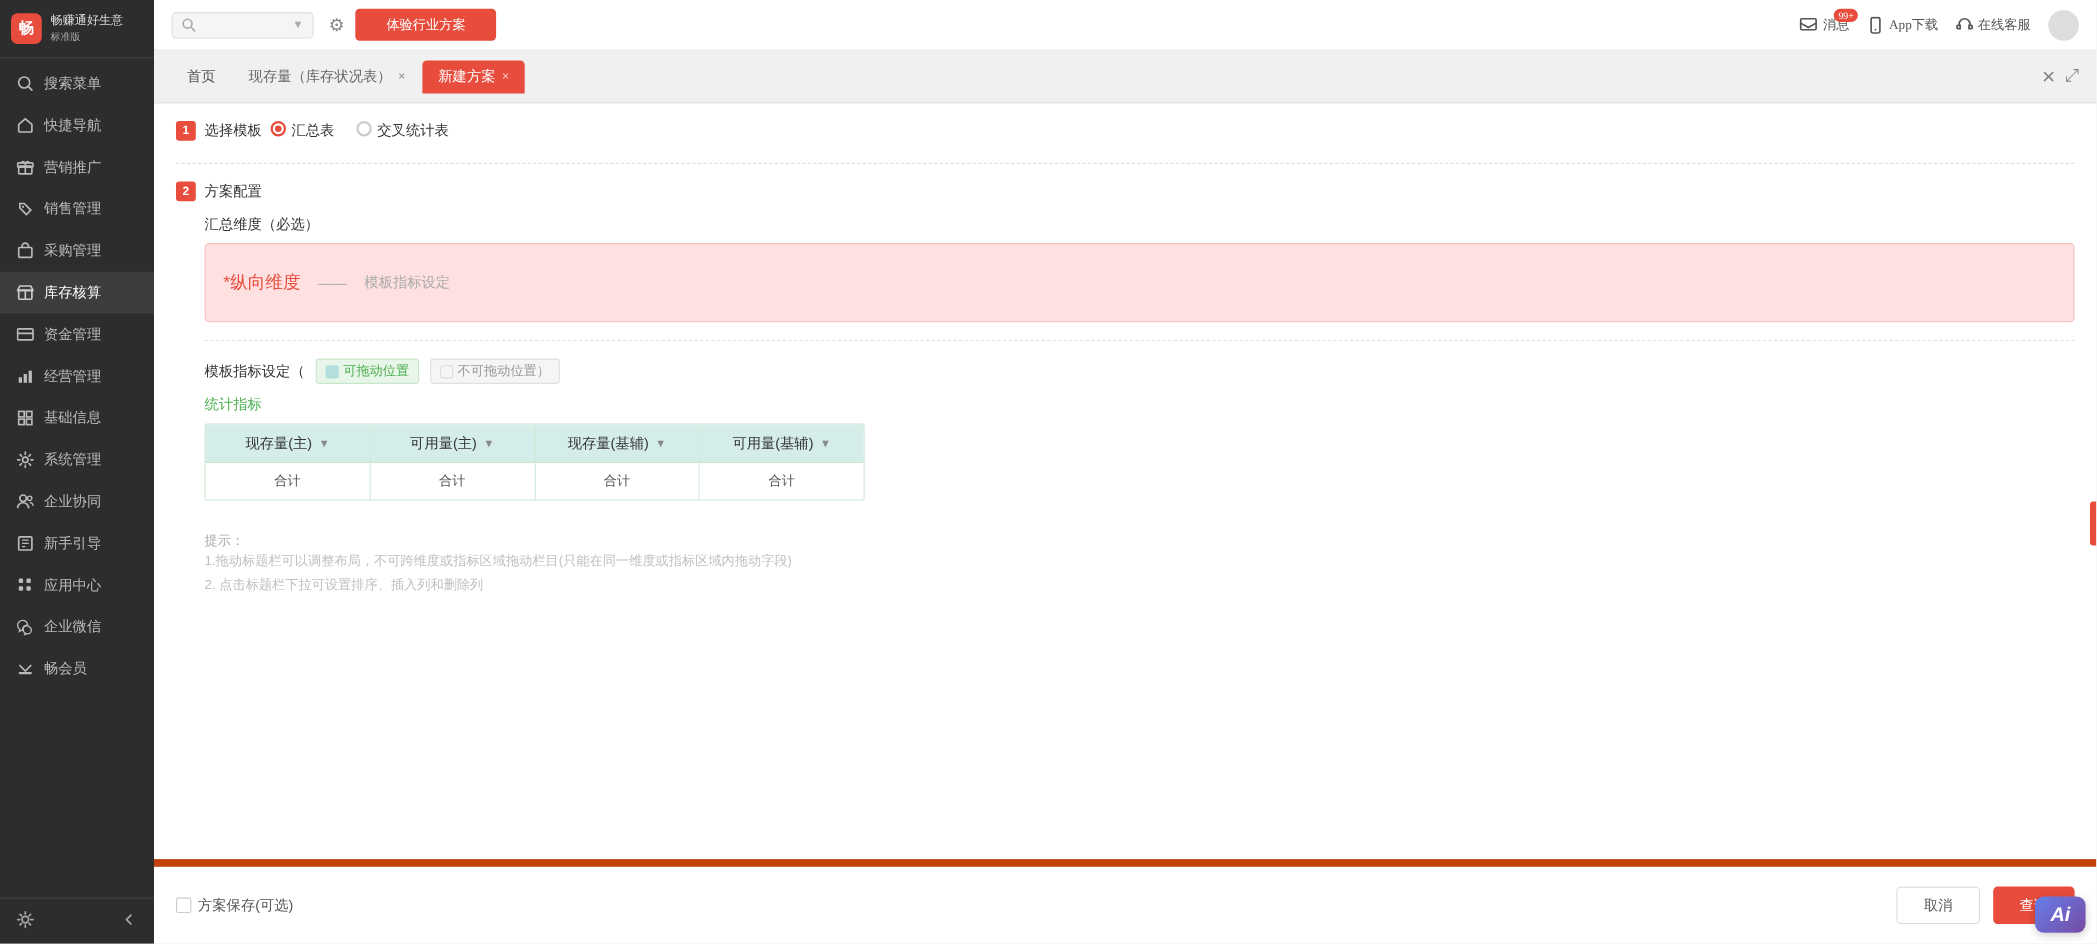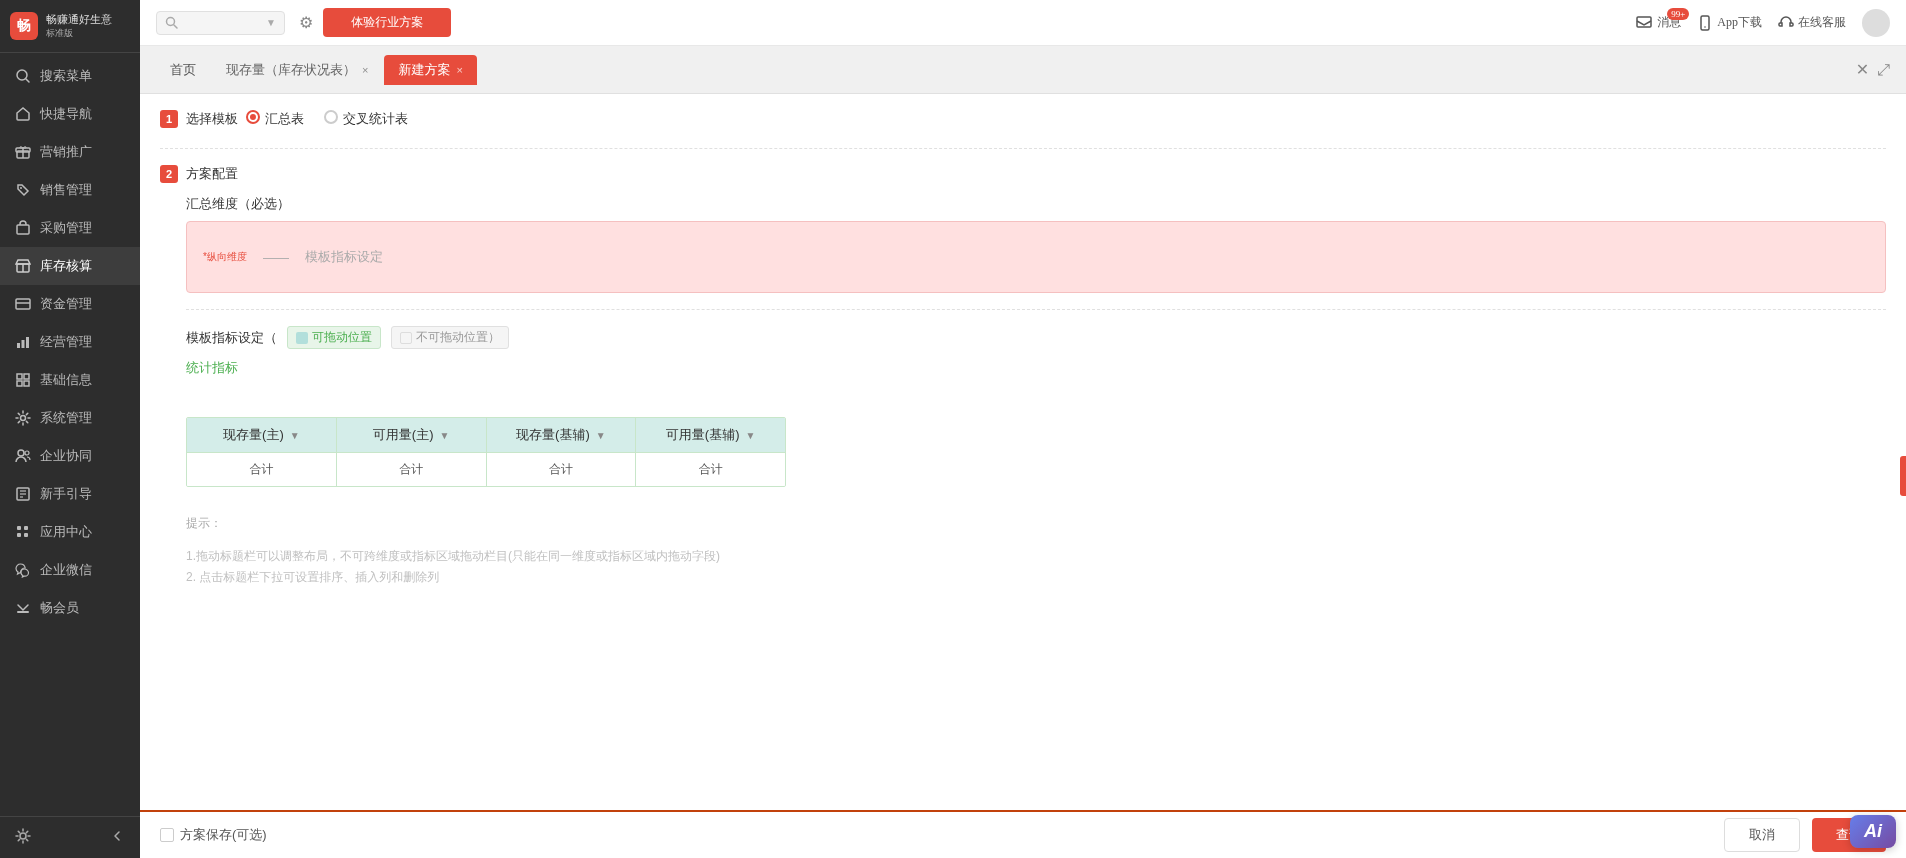--- a/index.html
+++ b/index.html
@@ -288,21 +288,21 @@
       border: 1px solid #f5c0c0;
       border-radius: 4px;
       padding: 20px 16px;
       display: flex;
       align-items: center;
       gap: 12px;
       min-height: 72px;
     }
     .dim-required {
       color: #e74c3c;
-      font-size: 10px;
+      font-size: 16px;
     }
     .dim-dash {
       color: #aaa;
       margin: 0 4px;
     }
     .dim-placeholder {
       color: #aaa;
       font-size: 13px;
     }
 
@@ -337,21 +337,20 @@
       color: #4caf50;
       font-size: 13px;
       margin-bottom: 8px;
     }
     .stats-table {
       border: 1px solid #c8e6c9;
       border-radius: 2px;
       overflow: hidden;
       display: inline-table;
       min-width: 600px;
-      margin-top: 32px;
     }
     .stats-table-header {
       display: flex;
       background: #e0f2f1;
     }
     .stats-col {
       flex: 1;
       display: flex;
       flex-direction: column;
       border-right: 1px solid #c8e6c9;
@@ -381,35 +380,35 @@
     }
 
     
     .hint-area {
       margin-top: 16px;
       padding: 12px 0;
     }
     .hint-title {
       font-size: 12px;
       color: #aaa;
-      margin-bottom: 16px;
+      margin-bottom: 2px;
     }
     .hint-item {
       font-size: 12px;
       color: #c0c0c0;
       margin-bottom: 4px;
       display: flex;
       gap: 8px;
     }
 
     
     .footer {
       background: white;
-      border-top: 2px solid #c2410c;
-      padding: 6px 20px;
+      border-top: 7px solid #c2410c;
+      padding: 18px 20px;
       display: flex;
       align-items: center;
       justify-content: space-between;
     }
     .save-option {
       display: flex;
       align-items: center;
       gap: 6px;
       font-size: 13px;
       color: #555;

